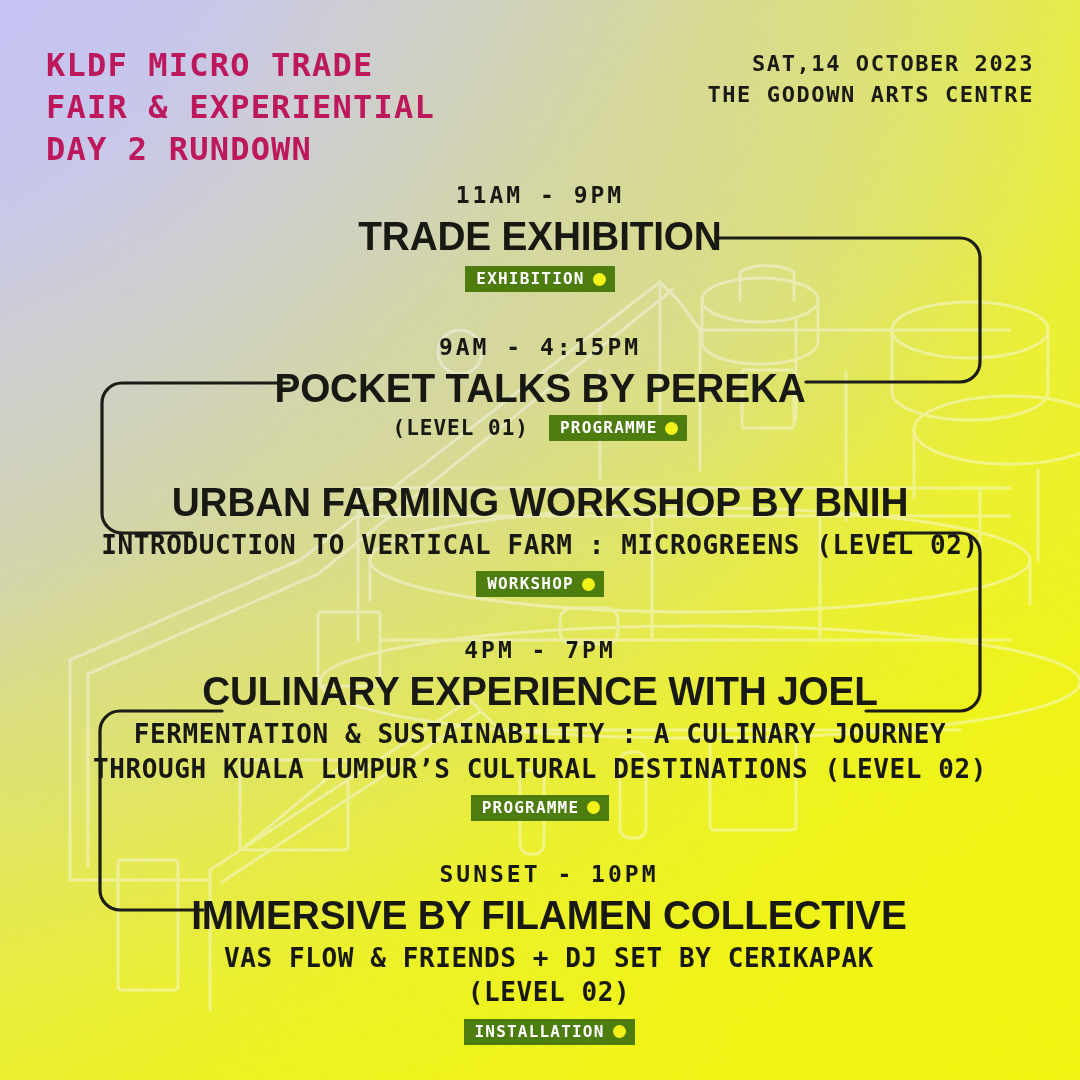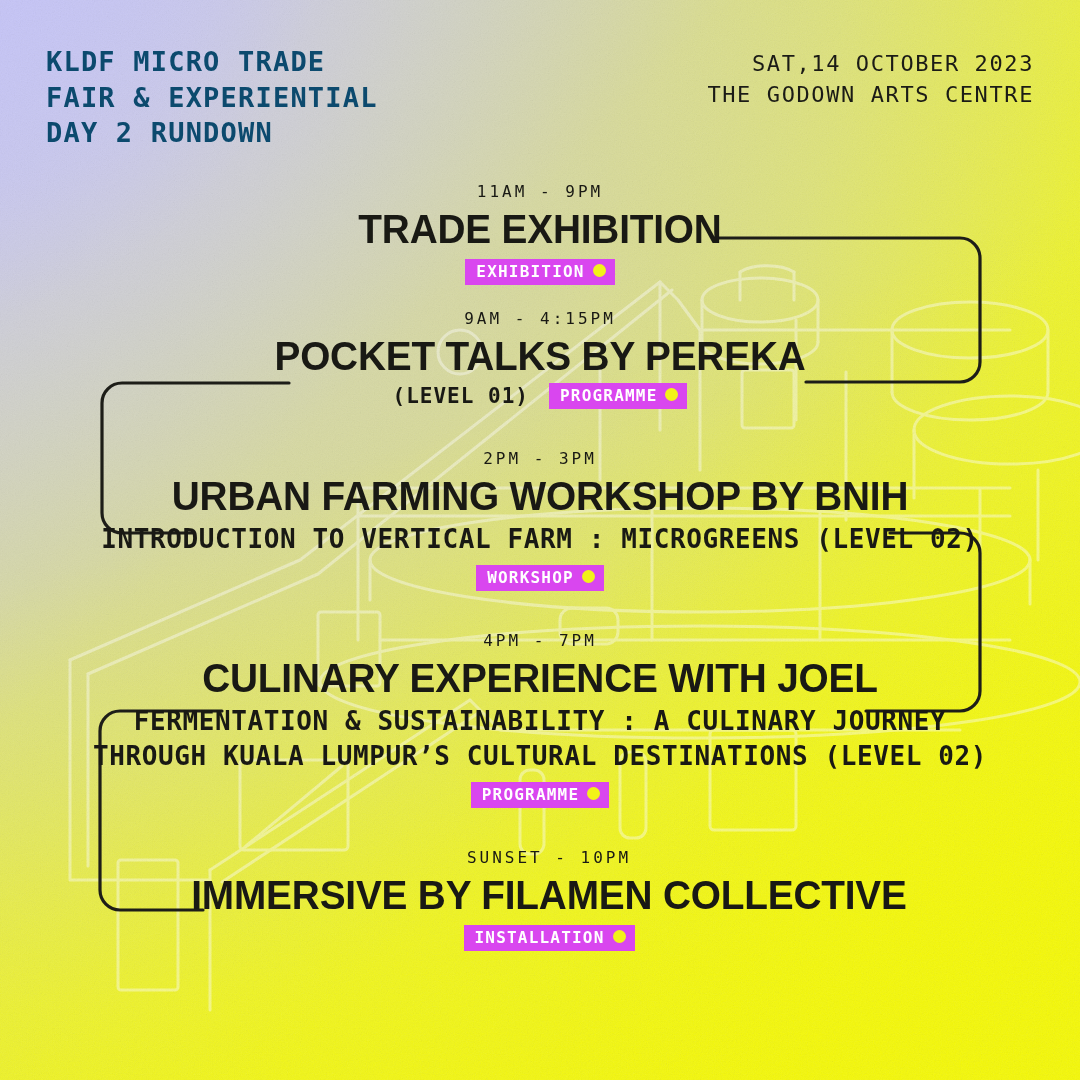--- a/index.html
+++ b/index.html
@@ -56,30 +56,30 @@
   
   .header{
     position:absolute; top:0; left:0; right:0;
     padding:44px 46px 0 46px;
     display:flex; justify-content:space-between; align-items:flex-start;
     z-index:6;
   }
   .title{
     font-family:"DejaVu Sans Mono", monospace;
     font-weight:bold;
-    font-size:27px;
+    font-size:32px;
     line-height:1.32;
     letter-spacing:1.2px;
-    color:#0c4a6e;
+    color:#be185d;
     white-space:pre-line;
   }
   .meta{
     text-align:right;
     font-family:"DejaVu Sans Mono", monospace;
-    font-weight:normal;
+    font-weight:bold;
     font-size:22px;
     line-height:1.42;
     letter-spacing:1.6px;
     color:#1b1b16;
     padding-top:4px;
   }
 
   
   .brackets{
     position:absolute; inset:0;
@@ -93,22 +93,22 @@
     position:absolute; inset:0;
     z-index:5;
     padding-top:182px;
   }
   .event{
     text-align:center;
     color:#191914;
   }
   .ev-time{
     font-family:"DejaVu Sans Mono", monospace;
-    font-weight:normal;
-    font-size:16px;
+    font-weight:bold;
+    font-size:23px;
     letter-spacing:3px;
     margin-bottom:7px;
   }
   .ev-title{
     font-family:"Liberation Sans", sans-serif;
     font-weight:bold;
     font-size:40px;
     letter-spacing:-0.2px;
     line-height:1.05;
     transform:scaleX(.97);
@@ -130,37 +130,37 @@
   }
 
   
   .row-inline{
     display:flex; align-items:center; justify-content:center;
     gap:20px; margin-top:6px;
   }
   .tag-wrap{ margin-top:9px; display:flex; justify-content:center; }
 
   .tag{
-    display:inline-flex; align-items:flex-start; gap:8px;
-    background:#d946ef;
+    display:inline-flex; align-items:center; gap:8px;
+    background:#4d7c0f;
     color:#ffffff;
     padding:5px 9px 5px 11px;
     font-family:"DejaVu Sans Mono", monospace;
     font-weight:bold;
     font-size:16px;
     letter-spacing:1.2px;
     line-height:1;
   }
   .tag .dot{
     width:13px; height:13px; border-radius:50%;
     background:#f2f21a; display:inline-block; flex:0 0 auto;
   }
 
   .ev1{ margin-top:0; }
-  .ev2{ margin-top:24px; }
+  .ev2{ margin-top:42px; }
   .ev3{ margin-top:40px; }
   .ev4{ margin-top:40px; }
   .ev5{ margin-top:40px;margin-left:18px; }
 </style>
 </head>
 <body>
 
 <div id="poster">
 
   <div class="bg-base"></div>
@@ -273,21 +273,20 @@
       <div class="row-inline">
         <span class="ev-note">(LEVEL 01)</span>
         <span class="tag">
           <span>PROGRAMME</span>
           <span class="dot"></span>
         </span>
       </div>
     </div>
 
     <div class="event ev3">
-      <div class="ev-time">2PM - 3PM</div>
       <div class="ev-title">URBAN FARMING WORKSHOP BY BNIH</div>
       <div class="ev-sub">INTRODUCTION TO VERTICAL FARM : MICROGREENS (LEVEL 02)</div>
       <div class="tag-wrap">
         <span class="tag">
           <span>WORKSHOP</span>
           <span class="dot"></span>
         </span>
       </div>
     </div>
 
@@ -300,20 +299,22 @@
         <span class="tag">
           <span>PROGRAMME</span>
           <span class="dot"></span>
         </span>
       </div>
     </div>
 
     <div class="event ev5">
       <div class="ev-time">SUNSET - 10PM</div>
       <div class="ev-title">IMMERSIVE BY FILAMEN COLLECTIVE</div>
+      <div class="ev-sub">VAS FLOW &amp; FRIENDS + DJ SET BY CERIKAPAK
+(LEVEL 02)</div>
       <div class="tag-wrap">
         <span class="tag">
           <span>INSTALLATION</span>
           <span class="dot"></span>
         </span>
       </div>
     </div>
 
   </div>
 

